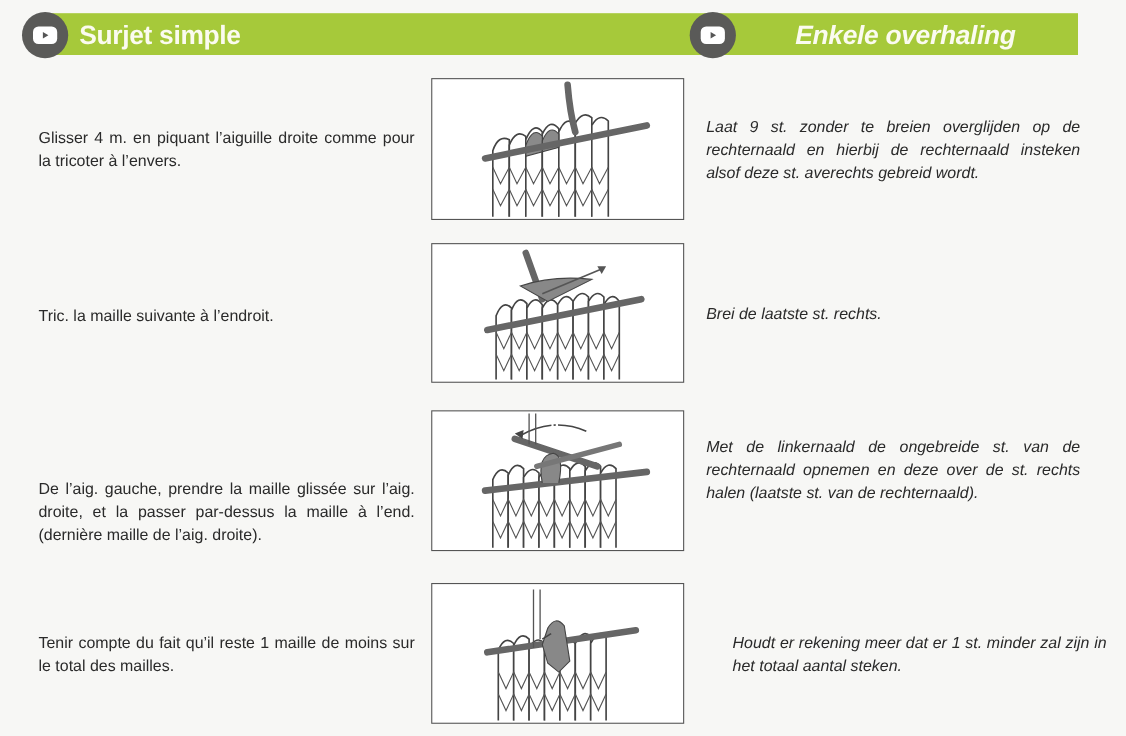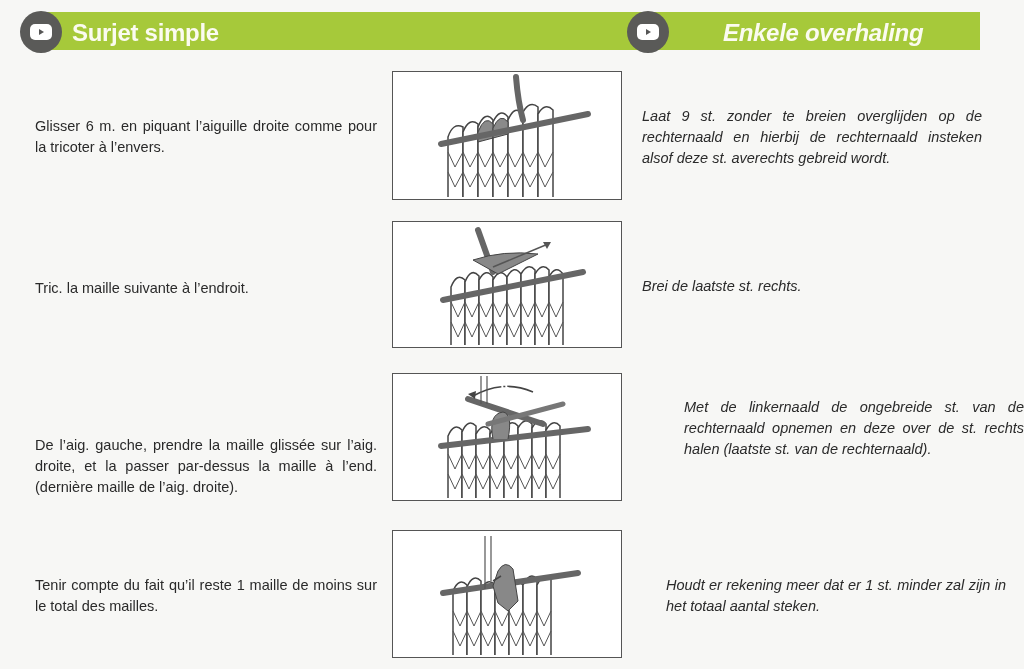--- a/index.html
+++ b/index.html
@@ -61,21 +61,21 @@
 </div>
 <div class="banner-title fr">Surjet simple</div>
 
 <div class="yt-circle nl">
   <div class="yt-rect">
       <div class="yt-tri"></div>
     </div>
 </div>
 <div class="banner-title nl">Enkele overhaling</div>
 
-<div class="step-fr" style="top:116px;">Glisser 6 m. en piquant l’aiguille droite comme pour la tricoter à l’envers.</div>
+<div class="step-fr" style="top:116px;">Glisser 4 m. en piquant l’aiguille droite comme pour la tricoter à l’envers.</div>
 <div class="illus" style="top:71px;height:129px;">
   <svg width="227" height="126" viewBox="0 0 227 126">
     <g fill="#fff" stroke="#444" stroke-width="1.5">
       <path d="M55 125 L55 65 Q60 50 70 55 L70 125"></path>
       <path d="M70 125 L70 60 Q76 45 85 52 L85 125"></path>
       <path d="M85 125 L85 55 Q92 38 100 48 L100 125"></path>
       <path d="M100 125 L100 50 Q107 35 115 45 L115 125"></path>
       <path d="M115 125 L115 48 Q122 32 130 42 L130 125"></path>
       <path d="M130 125 L130 40 Q137 28 145 35 L145 125"></path>
       <path d="M145 125 L145 42 Q152 30 160 38 L160 125"></path>
@@ -139,21 +139,21 @@
     </g>
     <path d="M48 72 L195 55" stroke="#666" stroke-width="6" stroke-linecap="round"></path>
     <path d="M75 25 L150 50" stroke="#666" stroke-width="6" stroke-linecap="round"></path>
     <path d="M100 65 Q95 40 110 38 Q120 40 115 65" fill="#888" stroke="#444"></path>
     <path d="M95 50 L170 30" stroke="#777" stroke-width="5" stroke-linecap="round"></path>
     <path d="M80 22 Q110 5 140 18" fill="none" stroke="#444" stroke-width="1.5" stroke-dasharray="30 2 2 2"></path>
     <path d="M75 20 L83 17 L82 25 Z" fill="#444"></path>
     <path d="M88 2 L88 30 M94 2 L94 30" stroke="#555" stroke-width="1.2"></path>
   </svg>
 </div>
-<div class="step-nl" style="top:397px;margin-left:42px;">Met de linkernaald de ongebreide st. van de rechternaald opnemen en deze over de st. rechts halen (laatste st. van de rechternaald).</div>
+<div class="step-nl" style="top:397px;">Met de linkernaald de ongebreide st. van de rechternaald opnemen en deze over de st. rechts halen (laatste st. van de rechternaald).</div>
 
 <div class="step-fr" style="top:575px;">Tenir compte du fait qu’il reste 1 maille de moins sur le total des mailles.</div>
 <div class="illus" style="top:530px;height:128px;">
   <svg width="227" height="125" viewBox="0 0 227 125">
     <g fill="#fff" stroke="#444" stroke-width="1.5">
       <path d="M60 124 L60 60 Q66 46 74 54 L74 124"></path>
       <path d="M74 124 L74 56 Q80 42 88 50 L88 124"></path>
       <path d="M88 124 L88 58 Q95 46 102 54 L102 124"></path>
       <path d="M102 124 L102 58 Q109 46 116 54 L116 124"></path>
       <path d="M116 124 L116 58 Q123 46 130 54 L130 124"></path>

